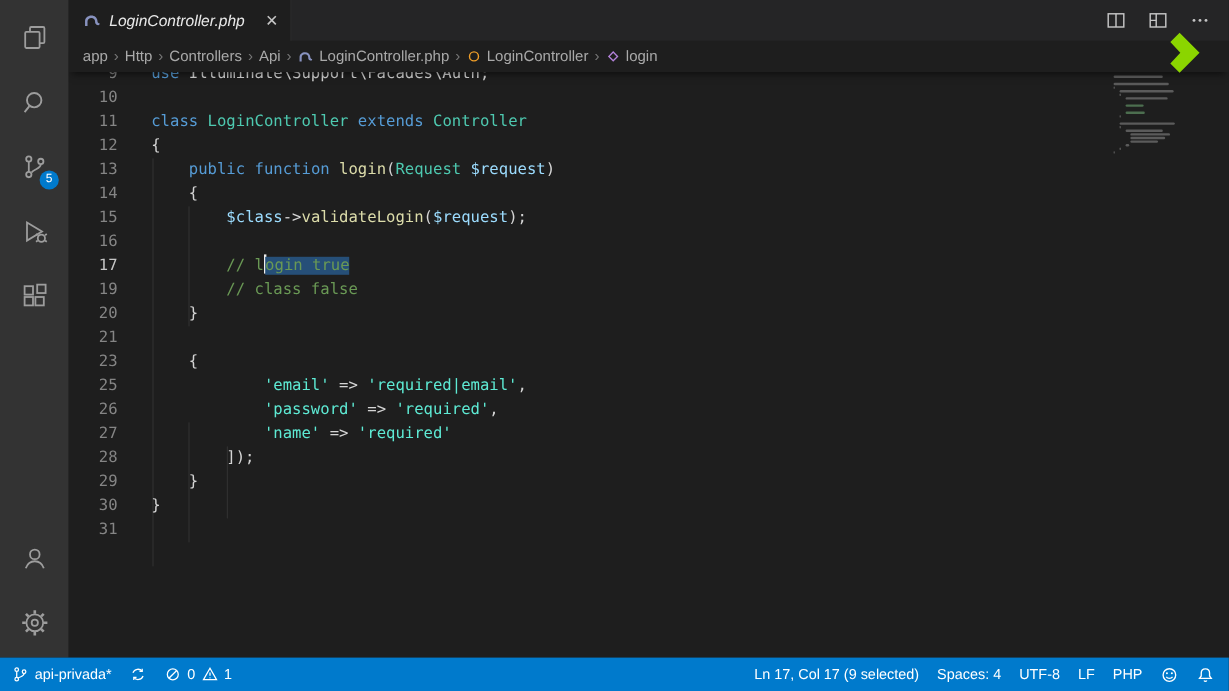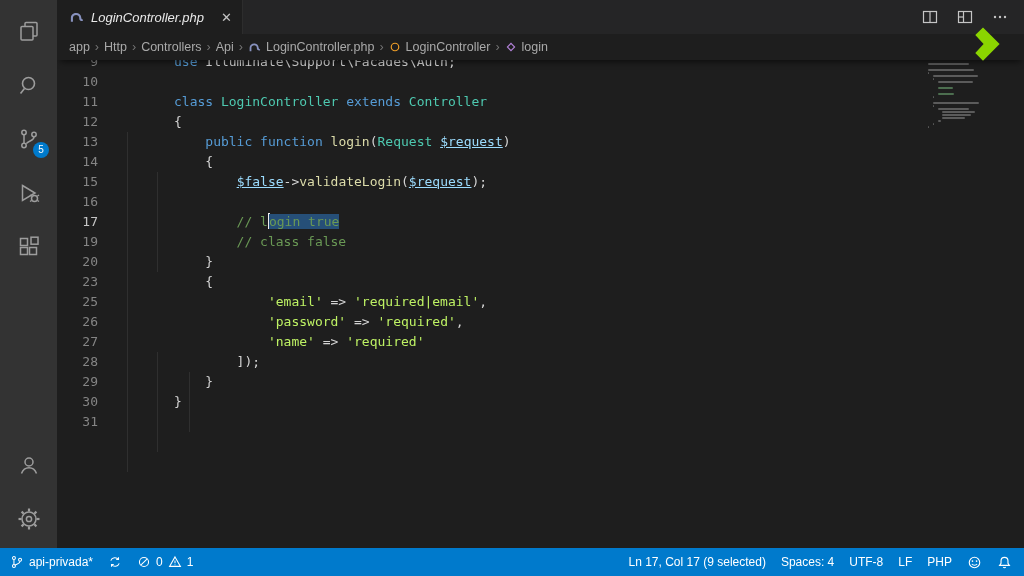--- a/index.html
+++ b/index.html
@@ -45,26 +45,26 @@
   }
   .bc-item{display:inline-flex;align-items:center;gap:5px;cursor:pointer;}
   .bc-sep{margin:0 5px;color:#767676;}
   .bc-icon{display:inline-flex;align-items:center;}
   
   .editor{position:absolute;left:57px;top:60px;right:0;bottom:28px;overflow:hidden;cursor:text;}
   .code-lines{margin-top:-8px;position:relative;z-index:1;}
   .code-row{display:flex;height:20px;font-family:"DejaVu Sans Mono",monospace;font-size:13px;line-height:20px;}
   .ln{width:69px;padding-right:28px;box-sizing:border-box;text-align:right;color:#858585;flex:none;}
   .code-row.active .ln{color:#c6c6c6;}
-  .lc{white-space:pre;color:#d4d4d4;margin-left:48px;}
+  .lc{white-space:pre;color:#d4d4d4;}
   .kw{color:#569cd6;}
   .type{color:#4ec9b0;}
   .fn{color:#dcdcaa;}
-  .var{color:#9cdcfe;text-decoration:underline;}
-  .str{color:#bef264;}
+  .var{color:#9cdcfe;}
+  .str{color:#5eead4;}
   .cm{color:#6a9955;}
   .pn{color:#d4d4d4;}
   .sel{background:#264f78;}
   .cursor{display:inline-block;width:2px;height:16px;background:#eeeeee;vertical-align:-3px;margin-right:-1px;}
   .guide{position:absolute;width:1px;background:rgba(255,255,255,.08);z-index:0;}
   #g0{left:70px;top:72px;height:340px;}
   #g1a{left:100px;top:112px;height:100px;}
   #g1b{left:100px;top:292px;height:100px;}
   #g2{left:132px;top:312px;height:60px;}
   
@@ -256,37 +256,41 @@
         <div class="code-row">
           <span class="ln">13</span>
           <span class="lc"><span class="pn">    </span><span class="kw">public</span><span class="pn"> </span><span class="kw">function</span><span class="pn"> </span><span class="fn">login</span><span class="pn">(</span><span class="type">Request</span><span class="pn"> </span><span class="var">$request</span><span class="pn">)</span></span>
         </div>
         <div class="code-row">
           <span class="ln">14</span>
           <span class="lc"><span class="pn">    {</span></span>
         </div>
         <div class="code-row">
           <span class="ln">15</span>
-          <span class="lc"><span class="pn">        </span><span class="var">$false</span><span class="pn">-&gt;</span><span class="fn">validateLogin</span><span class="pn">(</span><span class="var">$request</span><span class="pn">);</span></span>
+          <span class="lc"><span class="pn">        </span><span class="var">$class</span><span class="pn">-&gt;</span><span class="fn">validateLogin</span><span class="pn">(</span><span class="var">$request</span><span class="pn">);</span></span>
         </div>
         <div class="code-row">
           <span class="ln">16</span>
           <span class="lc"></span>
         </div>
         <div class="code-row active">
           <span class="ln">17</span>
           <span class="lc"><span class="cm">        // l</span><span class="cursor"></span><span class="cm sel">ogin true</span></span>
         </div>
         <div class="code-row">
           <span class="ln">19</span>
           <span class="lc"><span class="cm">        // class false</span></span>
         </div>
         <div class="code-row">
           <span class="ln">20</span>
           <span class="lc"><span class="pn">    }</span></span>
+        </div>
+        <div class="code-row">
+          <span class="ln">21</span>
+          <span class="lc"></span>
         </div>
         <div class="code-row">
           <span class="ln">23</span>
           <span class="lc"><span class="pn">    {</span></span>
         </div>
         <div class="code-row">
           <span class="ln">25</span>
           <span class="lc"><span class="pn">            </span><span class="str">'email'</span><span class="pn"> =&gt; </span><span class="str">'required|email'</span><span class="pn">,</span></span>
         </div>
         <div class="code-row">

